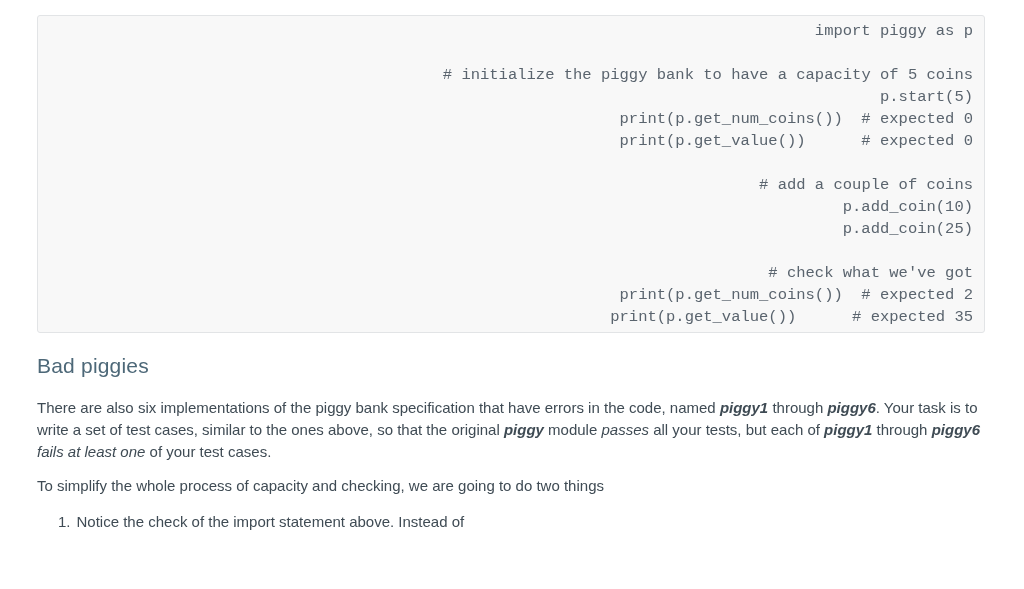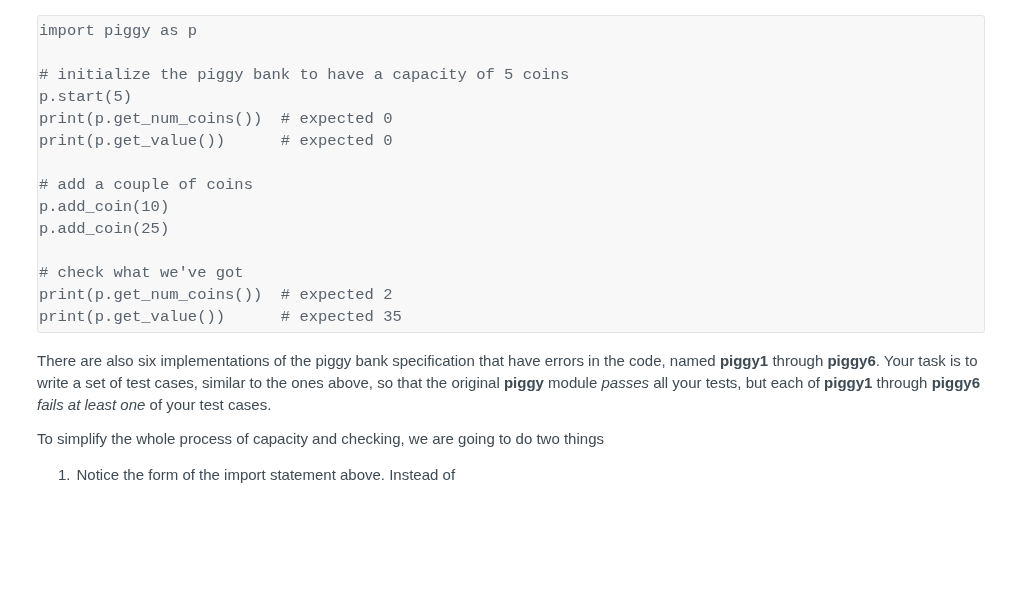--- a/index.html
+++ b/index.html
@@ -24,40 +24,41 @@
     background: var(--c-page-bg);
   }
   pre.code {
     font-family: "Liberation Mono", "DejaVu Sans Mono", monospace;
     font-size: 15.5px;
     line-height: 22px;
     color: var(--c-code);
     background: var(--c-code-bg);
     border: 1px solid var(--c-code-border);
     border-radius: 3px;
-    padding: 4px 1px;
+    padding: 4px 11px;
     margin: 0;
     white-space: pre;
     overflow: hidden;
+    text-align: right;
   }
   h3.section-heading {
     font-size: 21px;
     line-height: 28px;
     font-weight: 500;
     letter-spacing: 0.2px;
     color: var(--c-heading);
     margin: 19px 0 0 0;
   }
   p.body-text {
     font-size: 15px;
     line-height: 22px;
     margin: 17px 0 0 0;
   }
   p.body-text.tight { margin-top: 12px; }
-  .b { font-weight: bold; }
+  .b { font-weight: bold; font-style: italic; }
   .i { font-style: italic; margin-top: 38px; }
   ol.steps {
     list-style: none;
     font-size: 15px;
     line-height: 22px;
     margin: 14px 0 0 0;
     padding: 0 0 0 21px;
   }
   ol.steps li { display: flex; }
   ol.steps .num {
@@ -79,26 +80,27 @@
 print(p.get_value())      # expected 0
 
 # add a couple of coins
 p.add_coin(10)
 p.add_coin(25)
 
 # check what we've got
 print(p.get_num_coins())  # expected 2
 print(p.get_value())      # expected 35</pre>
 
+  <h3 class="section-heading">Bad piggies</h3>
 
   <p class="body-text"><span>There are also six implementations of the piggy bank specification that have errors in the code, named </span><span class="b">piggy1</span><span> through </span><span class="b">piggy6</span><span>. Your task is to write a set of test cases, similar to the ones above, so that the original </span><span class="b">piggy</span><span> module </span><span class="i">passes</span><span> all your tests, but each of </span><span class="b">piggy1</span><span> through </span><span class="b">piggy6</span><span> </span><span class="i">fails at least one</span><span> of your test cases.</span></p>
 
   <p class="body-text tight">To simplify the whole process of capacity and checking, we are going to do two things</p>
 
   <ol class="steps">
     <li>
       <span class="num">1.</span>
-      <span>Notice the form of the import statement above. Instead of</span>
+      <span>Notice the check of the import statement above. Instead of</span>
     </li>
   </ol>
 
 
 </div>
 
 </body></html>

